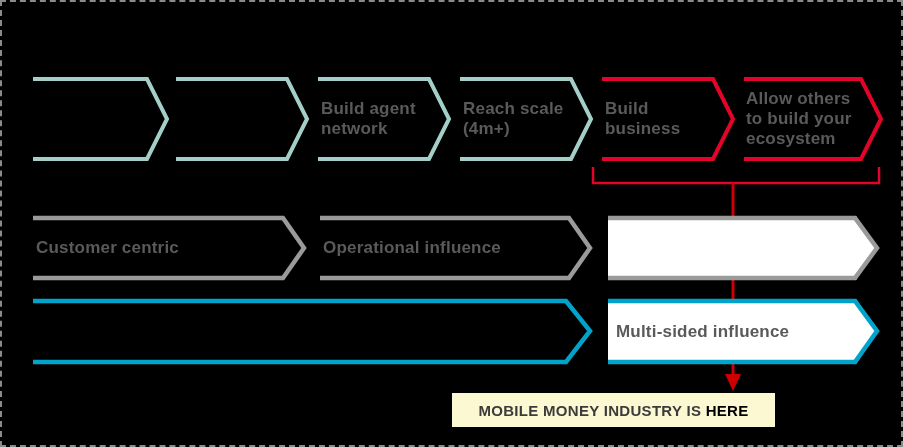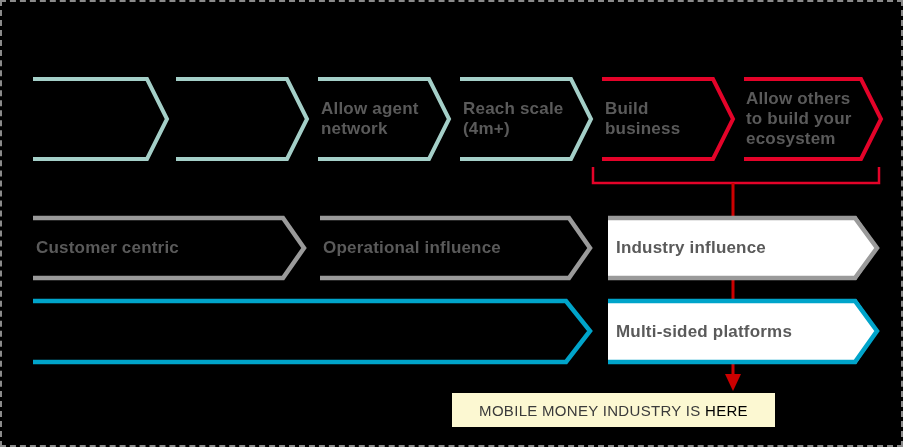--- a/index.html
+++ b/index.html
@@ -43,21 +43,21 @@
   .callout {
     position: absolute;
     left: 452px;
     top: 393px;
     width: 323px;
     height: 34px;
     background: #fcf8d2;
     display: flex;
     align-items: center;
     justify-content: center;
-    font-weight: normal;
+    font-weight: bold;
     font-size: 15px;
     letter-spacing: 0.3px;
     color: #3b3b3b;
     white-space: pre;
   }
   .callout .here {
     color: #000000;
   }
 </style>
 </head>
@@ -83,44 +83,41 @@
     <polyline points="320,218 569,218 590,248 569,278 320,278" fill="none" stroke="#9a9a9a" stroke-width="4.5"></polyline>
     <polygon points="608,216 856,216 878,248 856,280 608,280" fill="#ffffff"></polygon>
     <polyline points="608,218 855,218 877,248 855,278 608,278" fill="none" stroke="#9a9a9a" stroke-width="4.5"></polyline>
 
     <polyline points="33,301 566,301 590,331 566,362 33,362" fill="none" stroke="#00a4ca" stroke-width="4.5"></polyline>
     <polygon points="608,299 856,299 878,331 856,364 608,364" fill="#ffffff"></polygon>
     <polyline points="608,301 855,301 877,331 855,362 608,362" fill="none" stroke="#00a4ca" stroke-width="4.5"></polyline>
   </svg>
 
   <div class="label" style="left:321px; top:79px; width:110px; height:80px;">
-    <span>Allow agent network</span>
+    <span>Build agent network</span>
   </div>
   <div class="label" style="left:463px; top:79px; width:110px; height:80px;">
     <span>Reach scale (4m+)</span>
   </div>
   <div class="label" style="left:605px; top:79px; width:106px; height:80px;">
     <span>Build business</span>
   </div>
   <div class="label" style="left:36px; top:218px; width:245px; height:60px;">
     <span>Customer centric</span>
   </div>
 
   <div class="label" style="left:746px; top:79px; width:114px; height:80px;">
     <span>Allow others to build your ecosystem</span>
   </div>
   <div class="label" style="left:323px; top:218px; width:245px; height:60px;">
     <span>Operational influence</span>
   </div>
-  <div class="label" style="left:616px; top:218px; width:235px; height:60px;">
-    <span>Industry influence</span>
-  </div>
 
   <div class="label" style="left:616px; top:301px; width:235px; height:61px;">
-    <span>Multi-sided platforms</span>
+    <span>Multi-sided influence</span>
   </div>
 
   <div class="callout">
     <span>MOBILE MONEY INDUSTRY IS </span><span class="here">HERE</span>
   </div>
 
   <div class="frame"></div>
 </div>
 
 </body></html>

